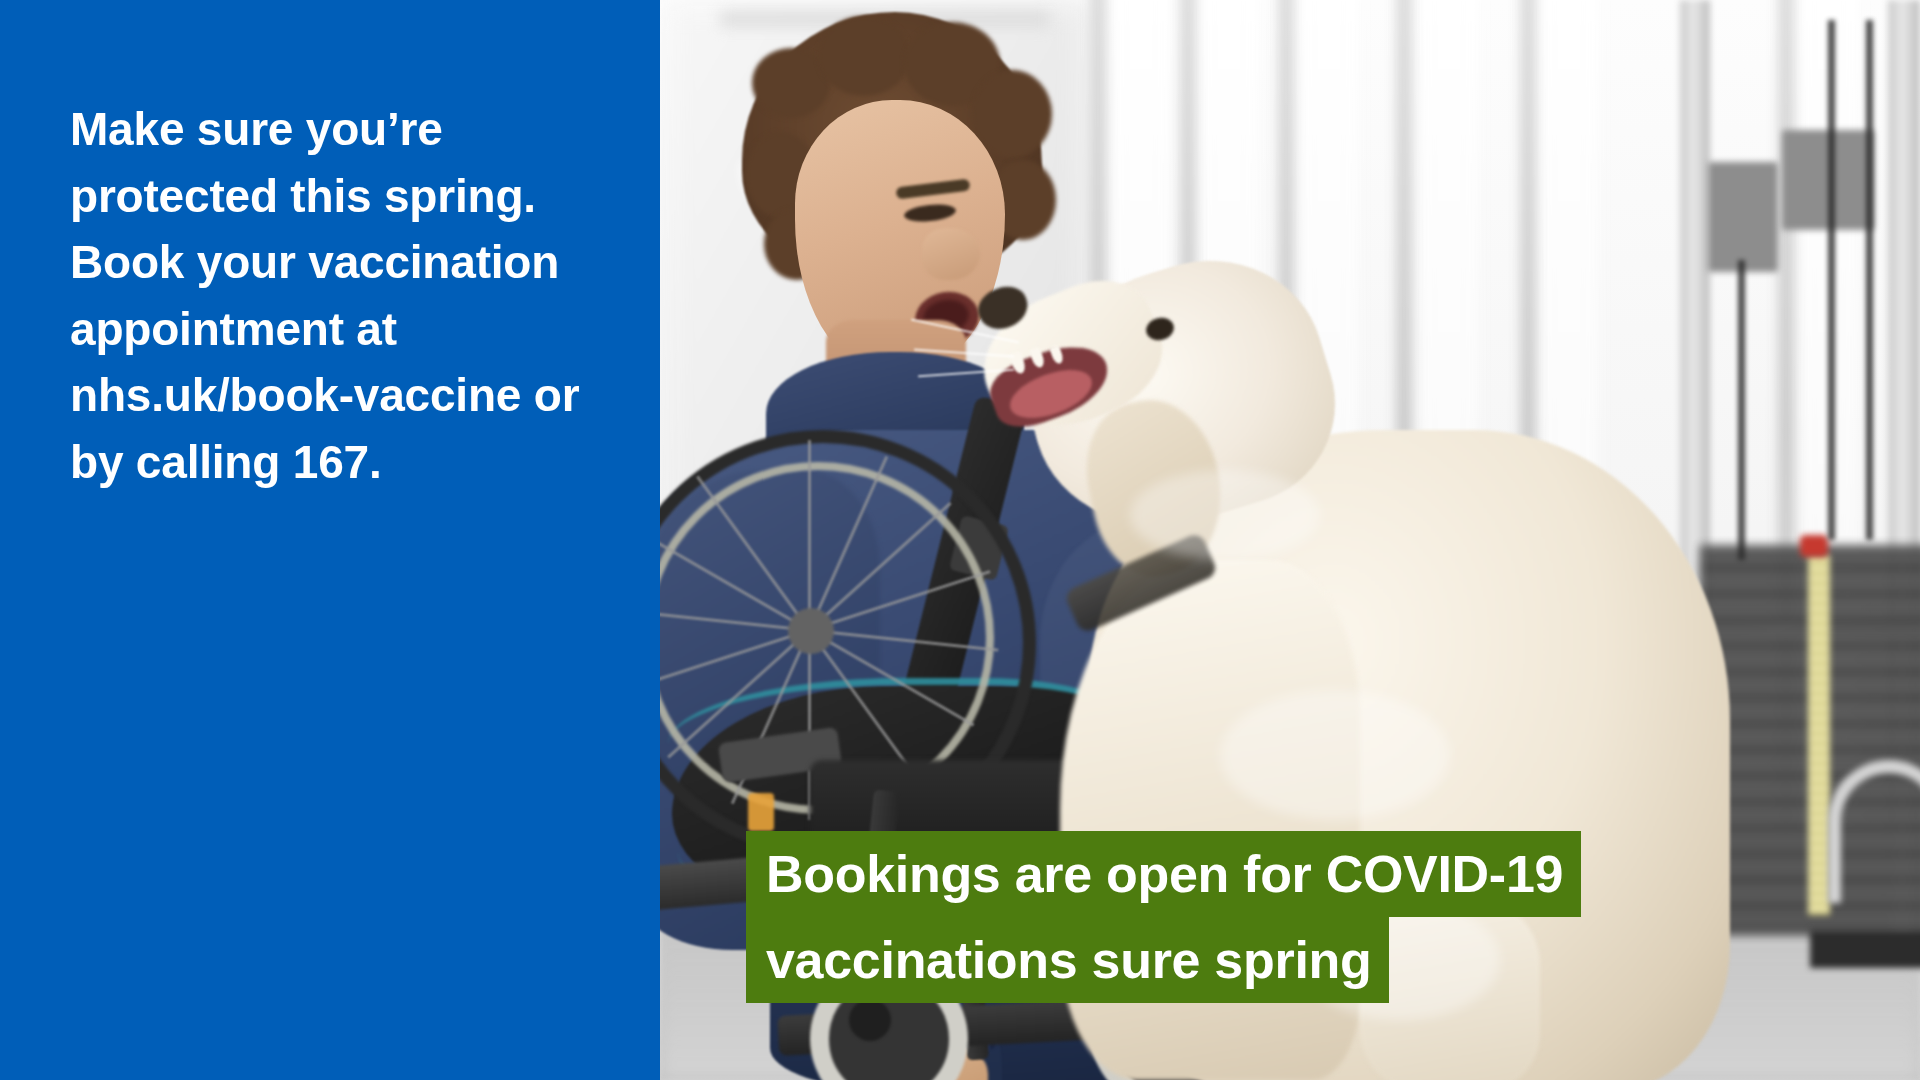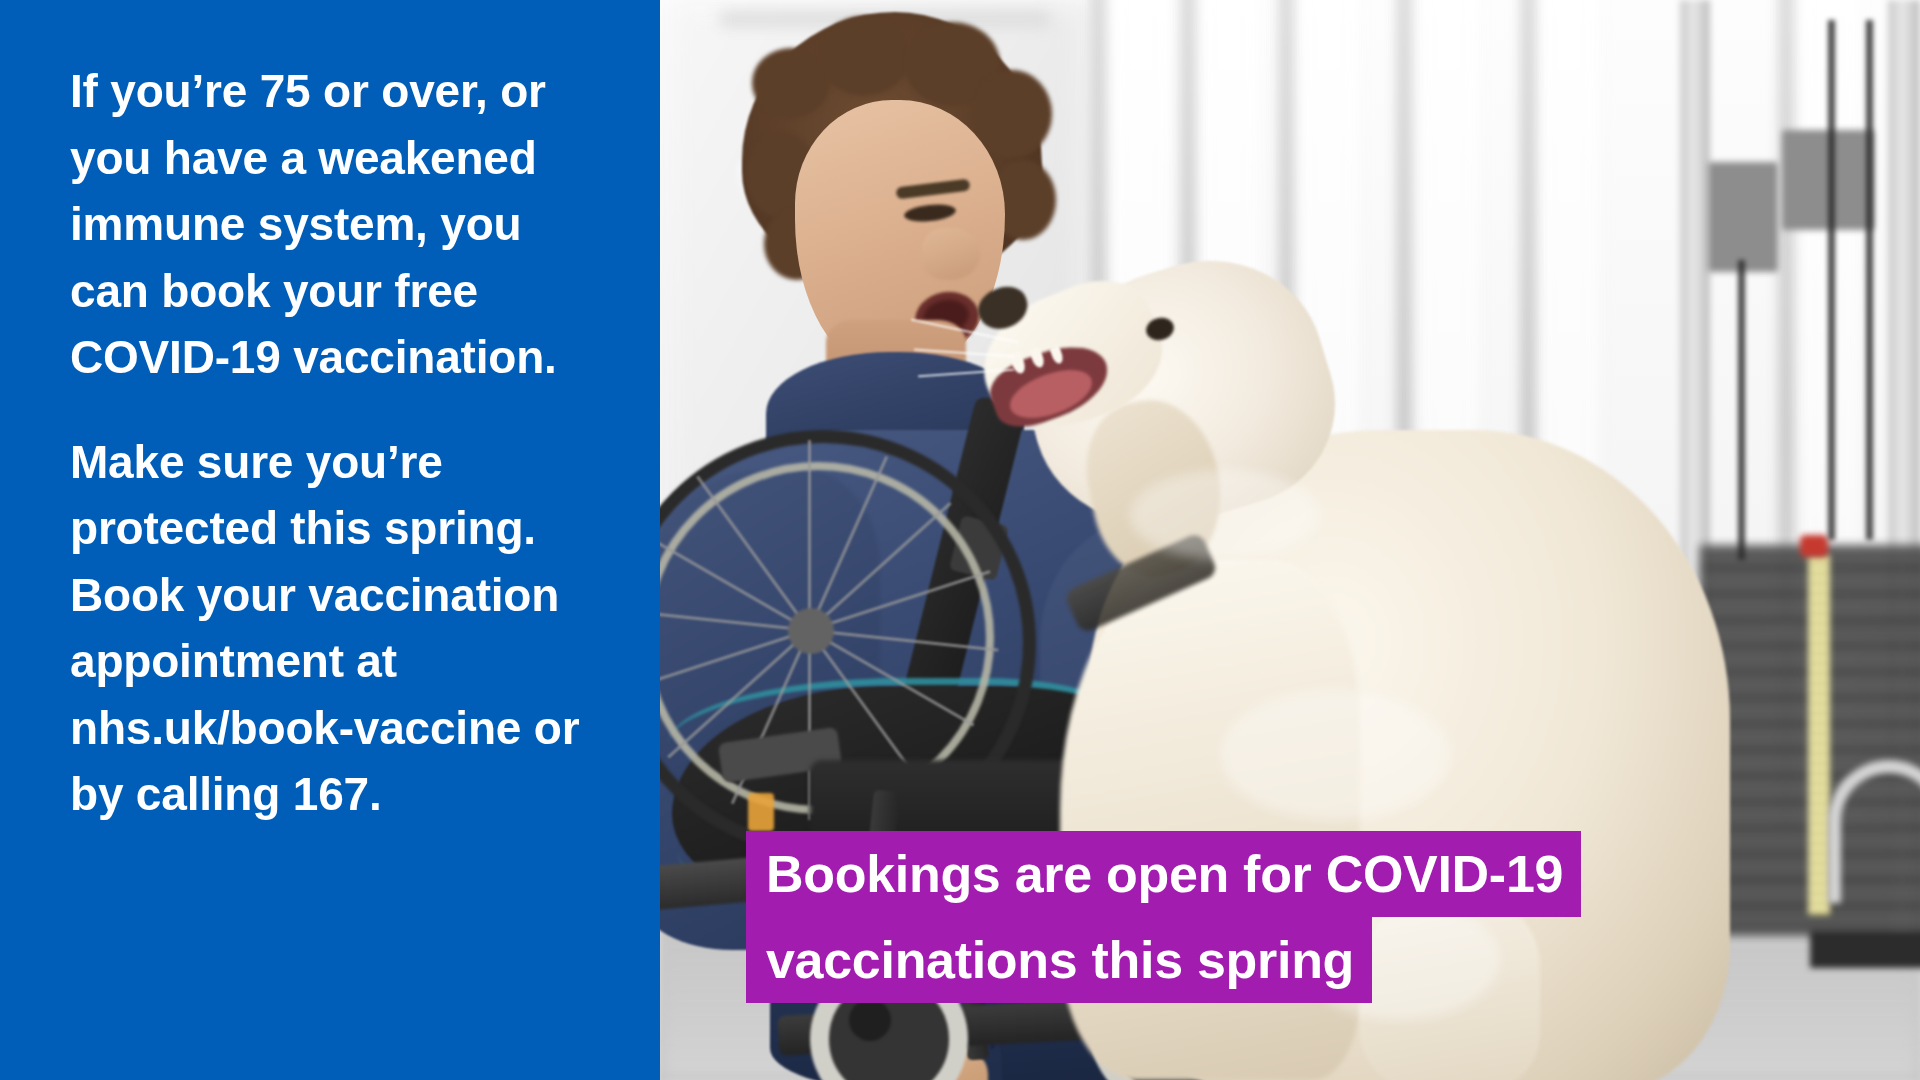--- a/index.html
+++ b/index.html
@@ -622,41 +622,36 @@
   
   .caption {
     position: absolute;
     left: 746px; top: 831px;
     z-index: 55;
     display: flex;
     flex-direction: column;
     align-items: flex-start;
   }
   .caption-line {
-    background: #a21caf;
+    background: #4d7c0f;
     color: #ffffff;
     font-weight: bold;
     font-size: 52px;
     line-height: 86px;
     padding: 0 18px 0 20px;
     white-space: nowrap;
     letter-spacing: -0.3px;
   }
 </style>
 </head>
 <body>
 
 <div id="poster">
 
   <div class="left-panel">
-    <p class="msg first">If you’re 75 or over, or
-you have a weakened
-immune system, you
-can book your free
-COVID-19 vaccination.</p>
     <p class="msg second">Make sure you’re
 protected this spring.
 Book your vaccination
 appointment at
 nhs.uk/book-vaccine or
 by calling 167.</p>
   </div>
 
   <div class="photo">
 
@@ -785,16 +780,16 @@
       <div class="dog-fur-wisp" style="left:470px; top:470px; width:190px; height:90px;"></div>
       <div class="dog-fur-wisp" style="left:560px; top:690px; width:230px; height:130px;"></div>
       <div class="dog-fur-wisp" style="left:640px; top:900px; width:200px; height:120px;"></div>
     </div>
 
   </div>
 
 
   <div class="caption">
     <div class="caption-line">Bookings are open for COVID-19</div>
-    <div class="caption-line">vaccinations this spring</div>
+    <div class="caption-line">vaccinations sure spring</div>
   </div>
 
 </div>
 
 </body></html>

